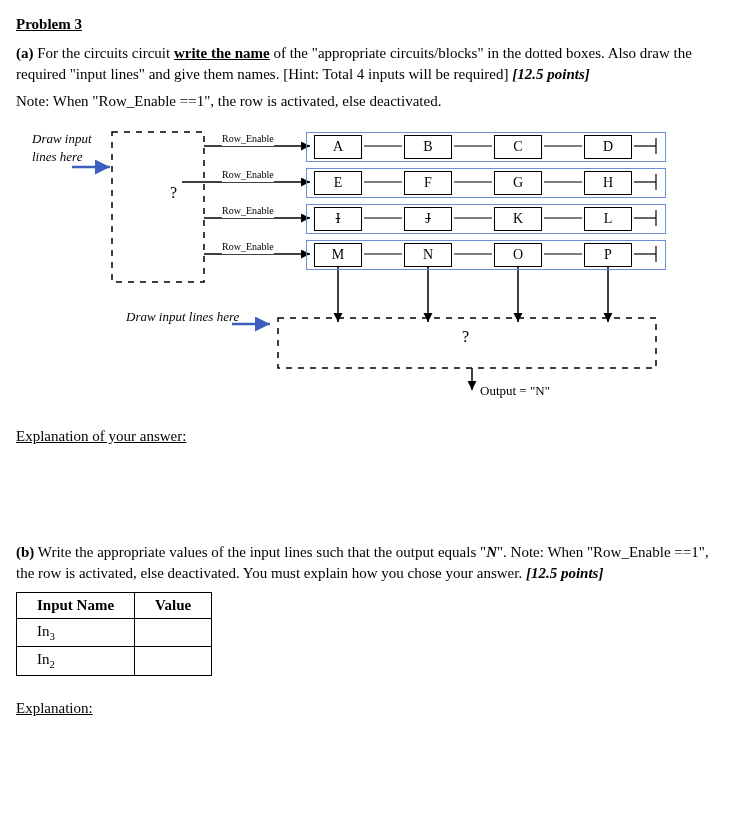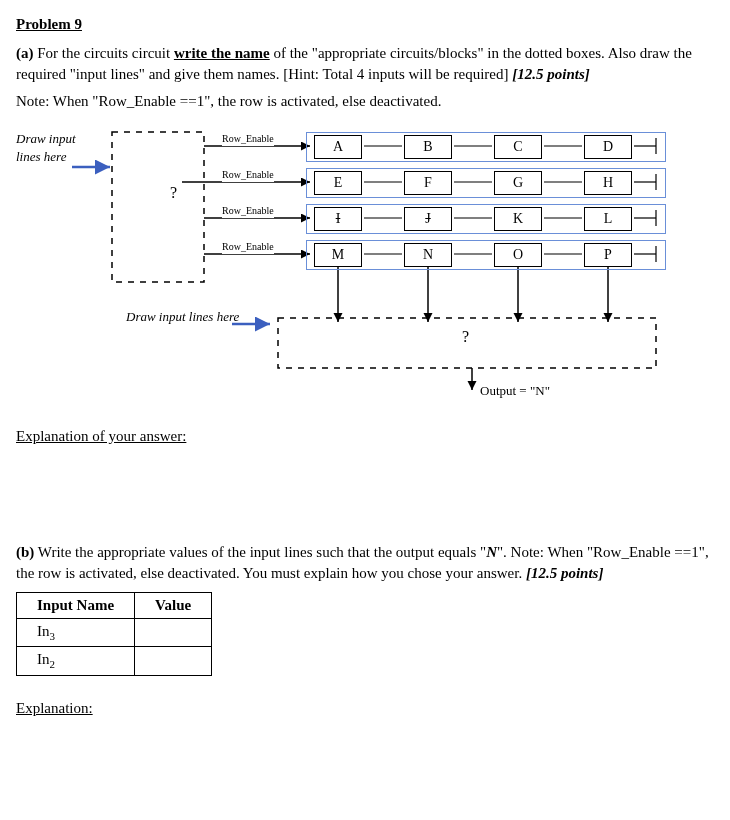--- a/index.html
+++ b/index.html
@@ -93,21 +93,21 @@
       position: absolute;
       border: 1px solid #6a8fd8;
       height: 30px;
       width: 360px;
       pointer-events: none;
     }
   </style>
 </head>
 <body>
 
-<div class="heading">Problem 9</div>
+<div class="heading">Problem 3</div>
 
 <p class="para">
   <span class="bold">(a)</span>
   <span>For the circuits circuit </span><span class="bolduline">write the name</span><span> of the "appropriate circuits/blocks" in the dotted boxes. Also draw the required "input lines" and give them names.  [Hint: Total 4 inputs will be required]       </span><span class="points">[12.5 points]</span>
 </p>
 
 <p class="para">Note: When "Row_Enable ==1", the row is activated, else deactivated.</p>
 
 <div class="diagram-wrap">
 
@@ -194,21 +194,21 @@
   <div class="grid-cell" style="left:568px; top:121px;">P</div>
 
   <div class="rowlabel" style="left:206px; top:10px;">Row_Enable</div>
   <div class="rowlabel" style="left:206px; top:46px;">Row_Enable</div>
   <div class="rowlabel" style="left:206px; top:82px;">Row_Enable</div>
   <div class="rowlabel" style="left:206px; top:118px;">Row_Enable</div>
 
   <div class="qmark" style="left:154px; top:60px;">?</div>
   <div class="qmark" style="left:446px; top:204px;">?</div>
 
-  <div class="smalltxt italic" style="left:0px; top:8px; width:80px; white-space:pre-line;">Draw input
+  <div class="smalltxt italic" style="left:16px; top:8px; width:80px; white-space:pre-line;">Draw input
 lines here</div>
 
   <div class="smalltxt italic" style="left:110px; top:186px;">Draw input lines here</div>
 
   <div class="output-txt" style="left:464px; top:260px;">Output = "N"</div>
 </div>
 
 <div class="explanation-sec">
   <span class="uline">Explanation of your answer:</span>
 </div>

